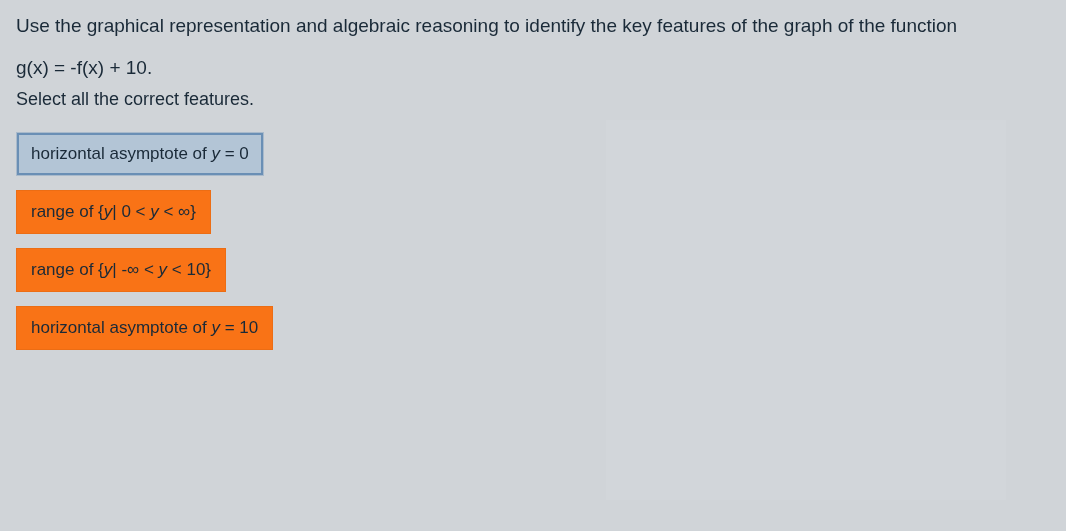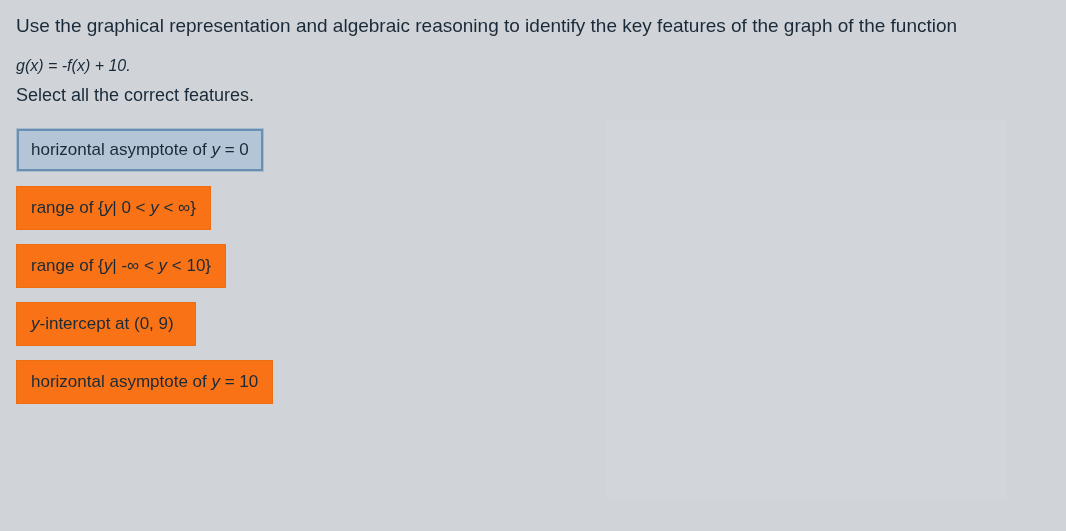--- a/index.html
+++ b/index.html
@@ -17,24 +17,23 @@
       overflow: hidden;
       position: relative;
     }
     .question-text {
       font-size: 19px;
       line-height: 1.5;
       color: #1a2a38;
       margin-bottom: 16px;
     }
     .question-formula {
-      font-size: 16px;
+      font-size: 19px;
       color: #1a2a38;
       margin-bottom: 10px;
-      font-style: italic;
     }
     .instruction {
       font-size: 18px;
       color: #1a2a38;
       margin-bottom: 22px;
     }
     .options {
       display: flex;
       flex-direction: column;
       gap: 14px;
@@ -71,17 +70,16 @@
 <body>
 
 <div class="question-text">Use the graphical representation and algebraic reasoning to identify the key features of the graph of the function</div>
 <div class="question-formula">g(x) = -f(x) + 10.</div>
 <div class="instruction">Select all the correct features.</div>
 
 <div class="options">
   <div class="option selected">horizontal asymptote of <span class="math-var">y</span> = 0</div>
   <div class="option">range of {<span class="math-var">y</span>| 0 &lt; <span class="math-var">y</span> &lt; ∞}</div>
   <div class="option">range of {<span class="math-var">y</span>| -∞ &lt; <span class="math-var">y</span> &lt; 10}</div>
-  <div class="option"><span class="math-var">y</span>-intercept at (0, 9)</div>
   <div class="option">horizontal asymptote of <span class="math-var">y</span> = 10</div>
 </div>
 
 <div class="graph-area"></div>
 
 </body></html>

